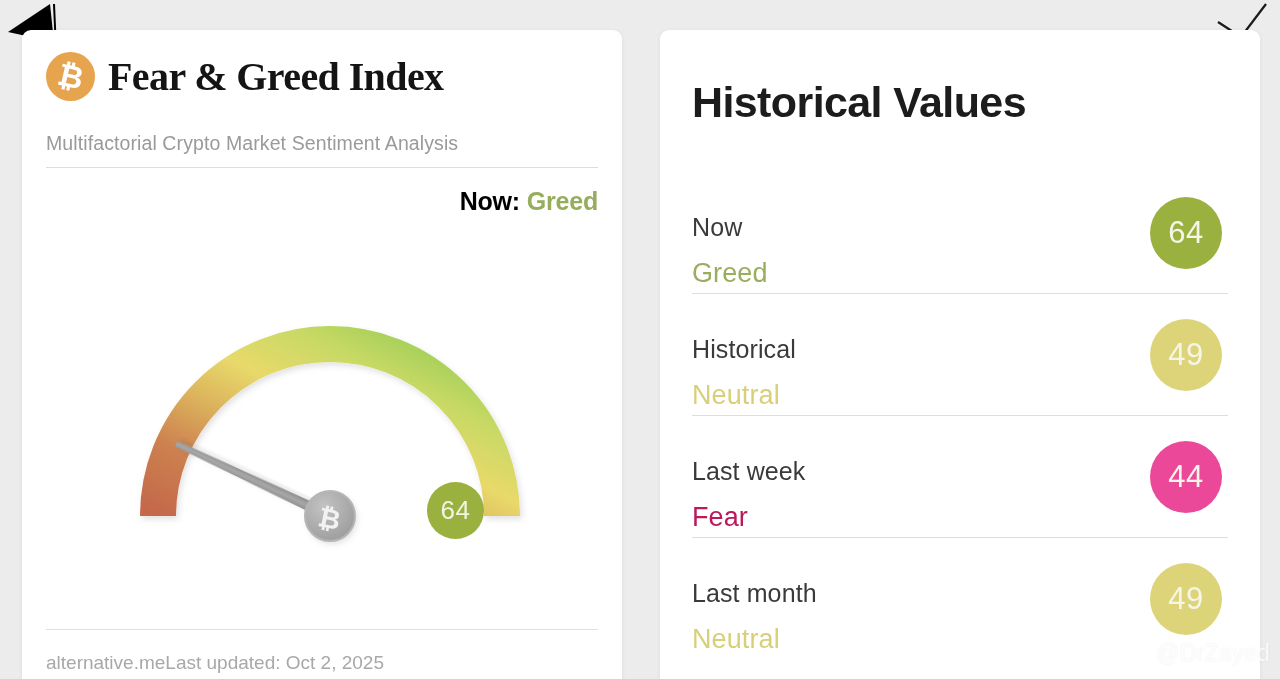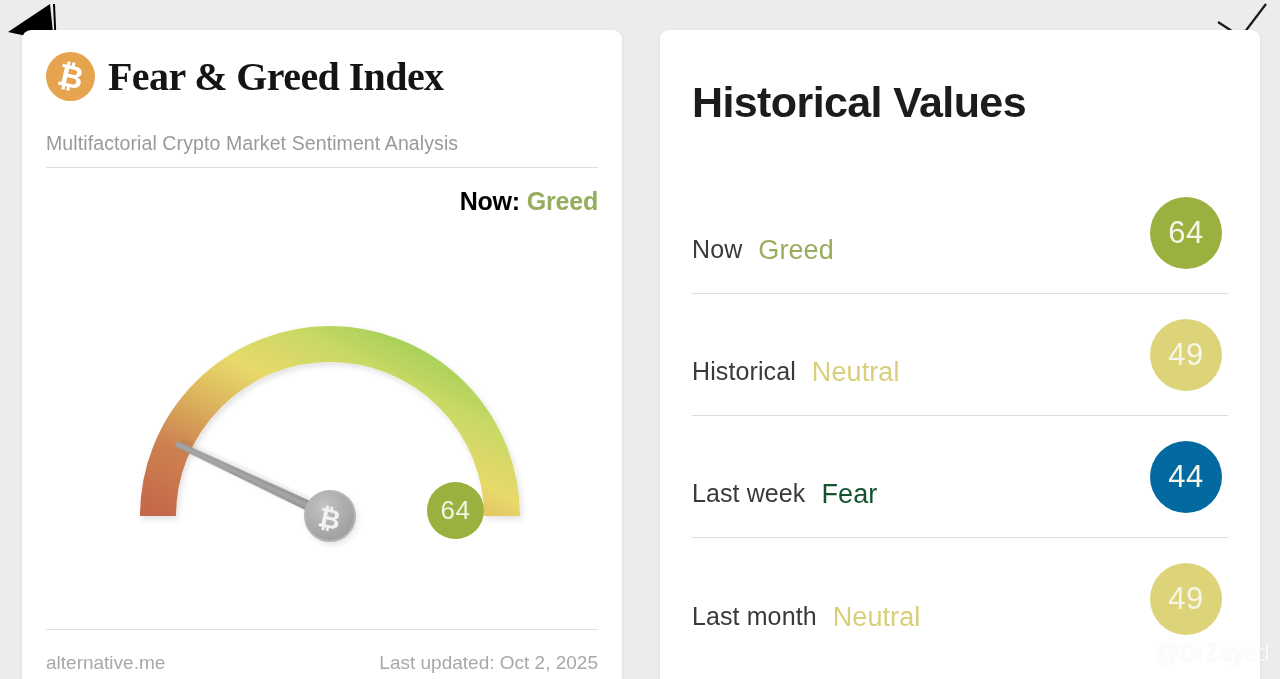--- a/index.html
+++ b/index.html
@@ -68,37 +68,37 @@
     color: #f3f4e3; font-size: 26px; letter-spacing: .5px;
   }
 
   
   .g-foot-divider {
     position: absolute; left: 24px; bottom: 60px; width: 552px; height: 1px;
     background: #e0e0e0;
   }
   .g-foot {
     position: absolute; left: 24px; right: 24px; bottom: 16px;
-    display: flex; justify-content: space-between; align-items: baseline;
+    display: flex; align-items: baseline;
     font-size: 19px; color: #a8a8a8;
   }
 
   
   .h-title {
     position: absolute; left: 32px; top: 48px;
     font-size: 43px; font-weight: bold; color: #1c1c1c; letter-spacing: -.6px;
   }
   #history-list { position: absolute; left: 32px; top: 142px; right: 32px; }
   .h-row {
     position: relative; height: 122px;
     border-bottom: 1px solid #dedede;
     display: flex; align-items: center; justify-content: space-between;
   }
   .h-row:last-child { border-bottom: none; justify-content: space-between; }
-  .h-text { display: flex; flex-direction: row; gap: 16px; margin-top: 36px; }
+  .h-text { display: flex; flex-direction: column; gap: 16px; margin-top: 36px; }
   .h-period { font-size: 25px; color: #3a3a3a; letter-spacing: .1px; }
   .h-class  { font-size: 27px; letter-spacing: .1px; }
   .h-badge {
     width: 72px; height: 72px; border-radius: 50%;
     display: flex; align-items: center; justify-content: center;
     color: #f5f5e8; font-size: 31px; letter-spacing: .5px;
     margin-right: 6px;
   }
 
   
@@ -207,23 +207,23 @@
         <div class="h-row">
           <div class="h-text">
             <div class="h-period">Historical</div>
             <div class="h-class" style="color: rgb(217, 207, 121);">Neutral</div>
           </div>
           <div class="h-badge" style="background: rgb(221, 212, 122);">49</div>
         </div>
         <div class="h-row">
           <div class="h-text">
             <div class="h-period">Last week</div>
-            <div class="h-class" style="color: #14532d;">Fear</div>
-          </div>
-          <div class="h-badge" style="background: #0369a1;">44</div>
+            <div class="h-class" style="color: #be185d;">Fear</div>
+          </div>
+          <div class="h-badge" style="background: #ec4899;">44</div>
         </div>
         <div class="h-row">
           <div class="h-text">
             <div class="h-period">Last month</div>
             <div class="h-class" style="color: rgb(217, 207, 121);">Neutral</div>
           </div>
           <div class="h-badge" style="background: rgb(221, 212, 122);">49</div>
         </div>
       </div>
   </div>

